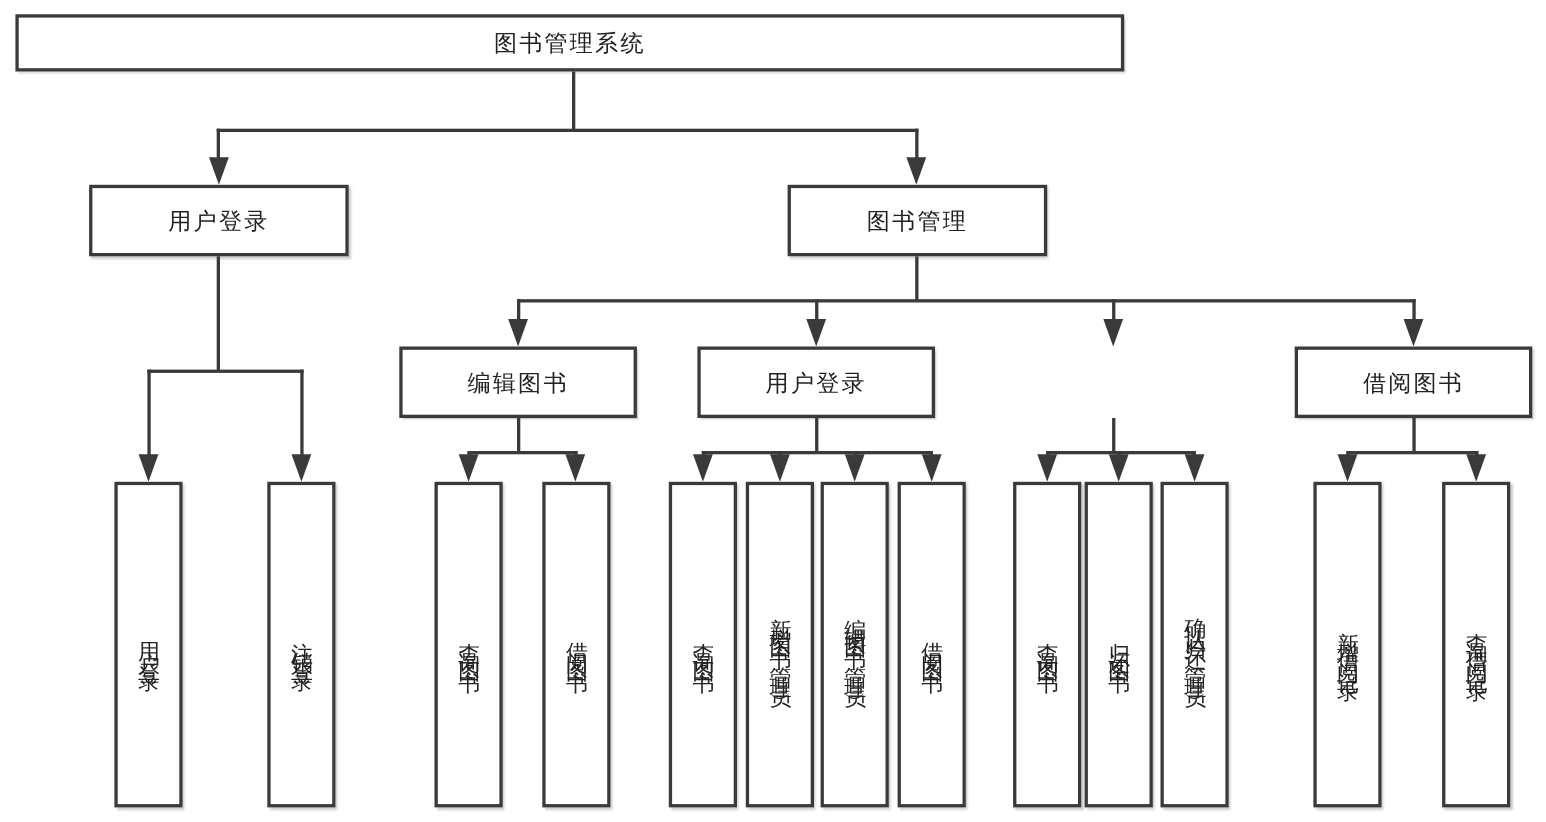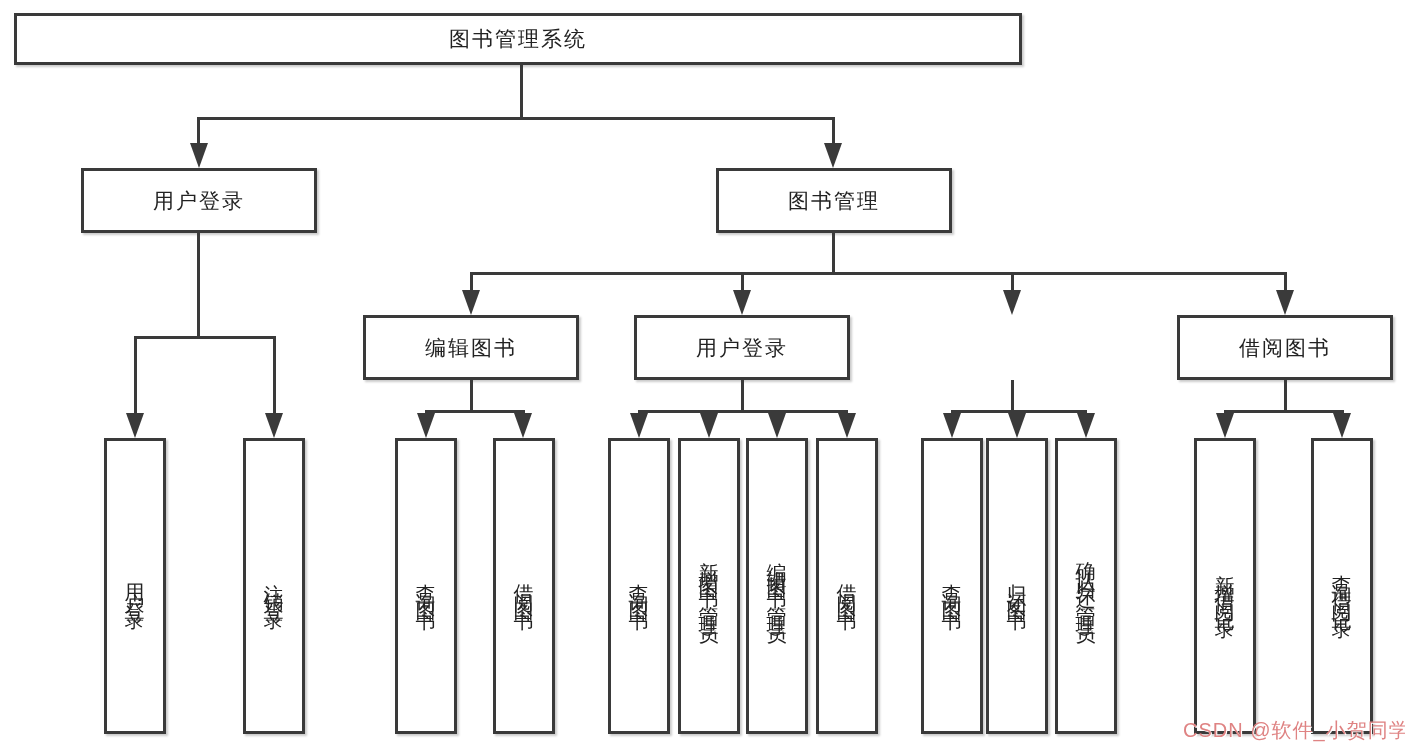--- a/index.html
+++ b/index.html
@@ -153,15 +153,14 @@
     <span>确认归还（管理员）</span>
   </div>
 
   <div class="box leaf" style="left:1194px;top:438px;width:62px;height:296px;">
     <span>新增借阅记录</span>
   </div>
   <div class="box leaf" style="left:1311px;top:438px;width:62px;height:296px;">
     <span>查询借阅记录</span>
   </div>
 
-  <div id="watermark">CSDN @软件_小贺同学</div>
 
 </div>
 
 </body></html>

